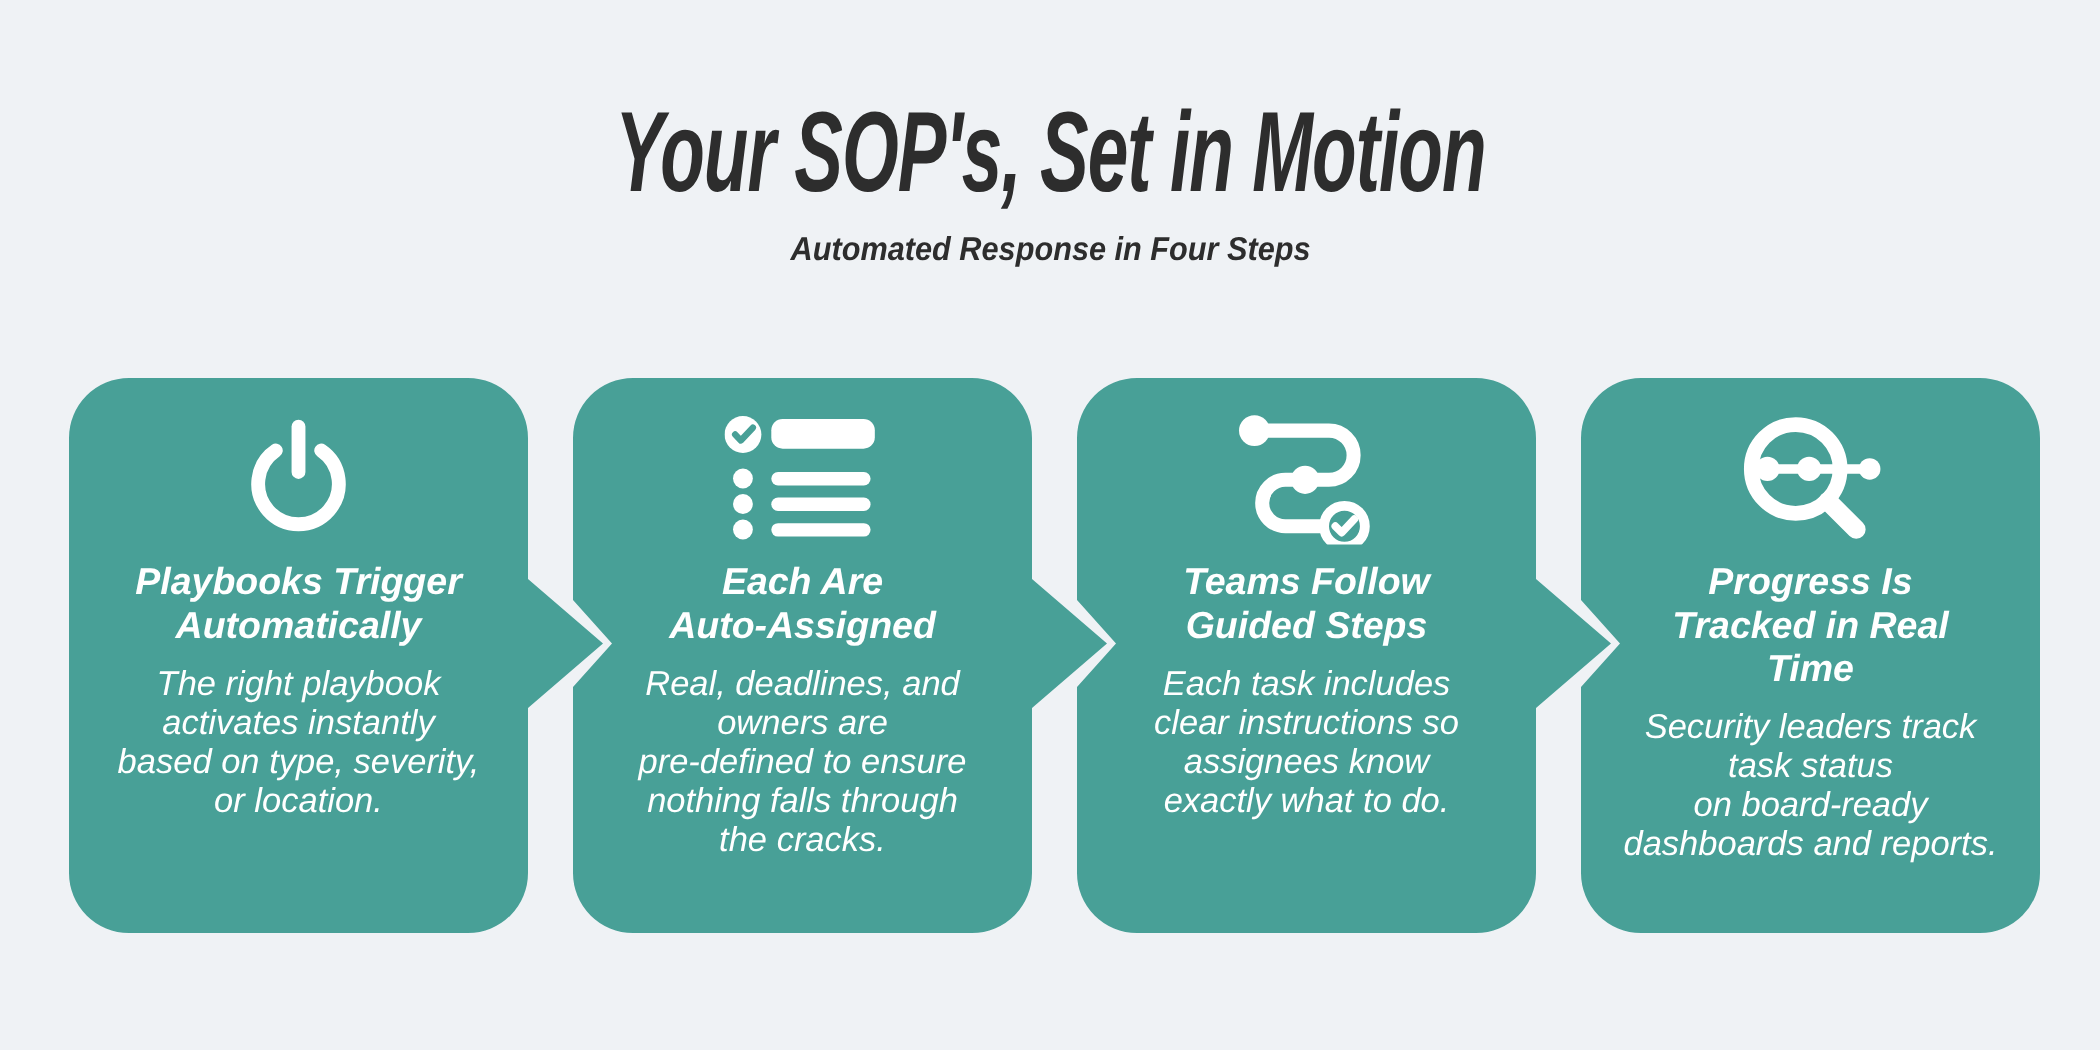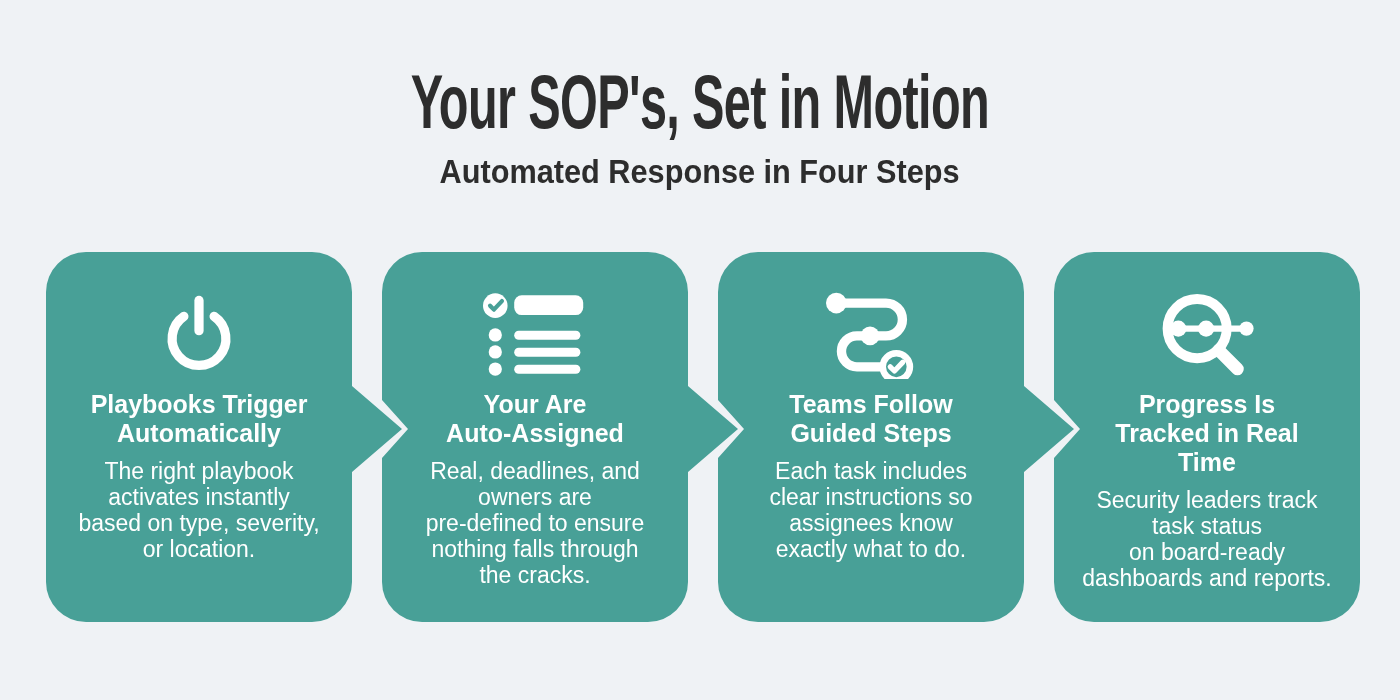--- a/index.html
+++ b/index.html
@@ -8,56 +8,56 @@
     --ink:#2D2D2D;
     --card-text:#FFFFFF;
   }
   html,body{margin:0;padding:0;}
   body{
     width:1400px;height:700px;
     background:var(--bg);
     font-family:"Liberation Sans", sans-serif;
     overflow:hidden;
   }
-  .canvas{position:relative;width:1400px;height:616px;}
+  .canvas{position:relative;width:1400px;height:616px;font-style:italic;}
   .header{position:absolute;top:0;left:0;width:1400px;text-align:center;}
   .main-title{
     margin:64px 0 0;
     font-weight:bold;
     font-size:76px;
     line-height:1.0;
     color:var(--ink);
     letter-spacing:-1px;
   }
   .main-title .squeeze{
     display:inline-block;
     transform:scaleX(0.64);
     transform-origin:50% 50%;
     white-space:nowrap;
   }
   .subtitle{
     margin:14px 0 0;
     font-weight:bold;
-    font-size:33px;
+    font-size:22px;
     line-height:1.1;
     color:var(--ink);
   }
   .subtitle .squeeze{
     display:inline-block;
     transform:scaleX(0.93);
     transform-origin:50% 50%;
     white-space:nowrap;
   }
   .card{position:absolute;top:252px;width:306px;height:370px;}
   .card-shape{position:absolute;left:0;top:0;width:362px;height:370px;}
   .card-shape path{fill:var(--accent);}
   .card-content{
     position:relative;z-index:1;
     width:306px;text-align:center;color:var(--card-text);
-    padding-top:32px;
+    padding-top:16px;
   }
   .icon-box{height:100px;display:flex;align-items:center;justify-content:center;}
   .card-title{
     margin:6px 6px 0;
     font-size:25px;line-height:29px;font-weight:bold;
     white-space:pre-line;
   }
   .card-body{
     margin:10px 12px 0;
     font-size:23px;line-height:26px;
@@ -106,21 +106,21 @@
           <path d="M7.5,14 l4,4.2 l8.5,-9" fill="none" stroke="var(--accent)" stroke-width="4.5" stroke-linecap="round" stroke-linejoin="round"></path>
           <rect x="33" y="3" width="73" height="21" rx="8" fill="#fff"></rect>
           <circle cx="13" cy="45" r="7" fill="#fff"></circle>
           <rect x="33" y="40.5" width="70" height="9.5" rx="4.75" fill="#fff"></rect>
           <circle cx="13" cy="63" r="7" fill="#fff"></circle>
           <rect x="33" y="58.5" width="70" height="9.5" rx="4.75" fill="#fff"></rect>
           <circle cx="13" cy="81" r="7" fill="#fff"></circle>
           <rect x="33" y="76.5" width="70" height="9.5" rx="4.75" fill="#fff"></rect>
         </svg>
       </div>
-      <h3 class="card-title">Your Are
+      <h3 class="card-title">Each Are
 Auto-Assigned</h3>
       <p class="card-body">Real, deadlines, and
 owners are
 pre-defined to ensure
 nothing falls through
 the cracks.</p>
     </div>
   </div>
 
   <div class="card c3">

